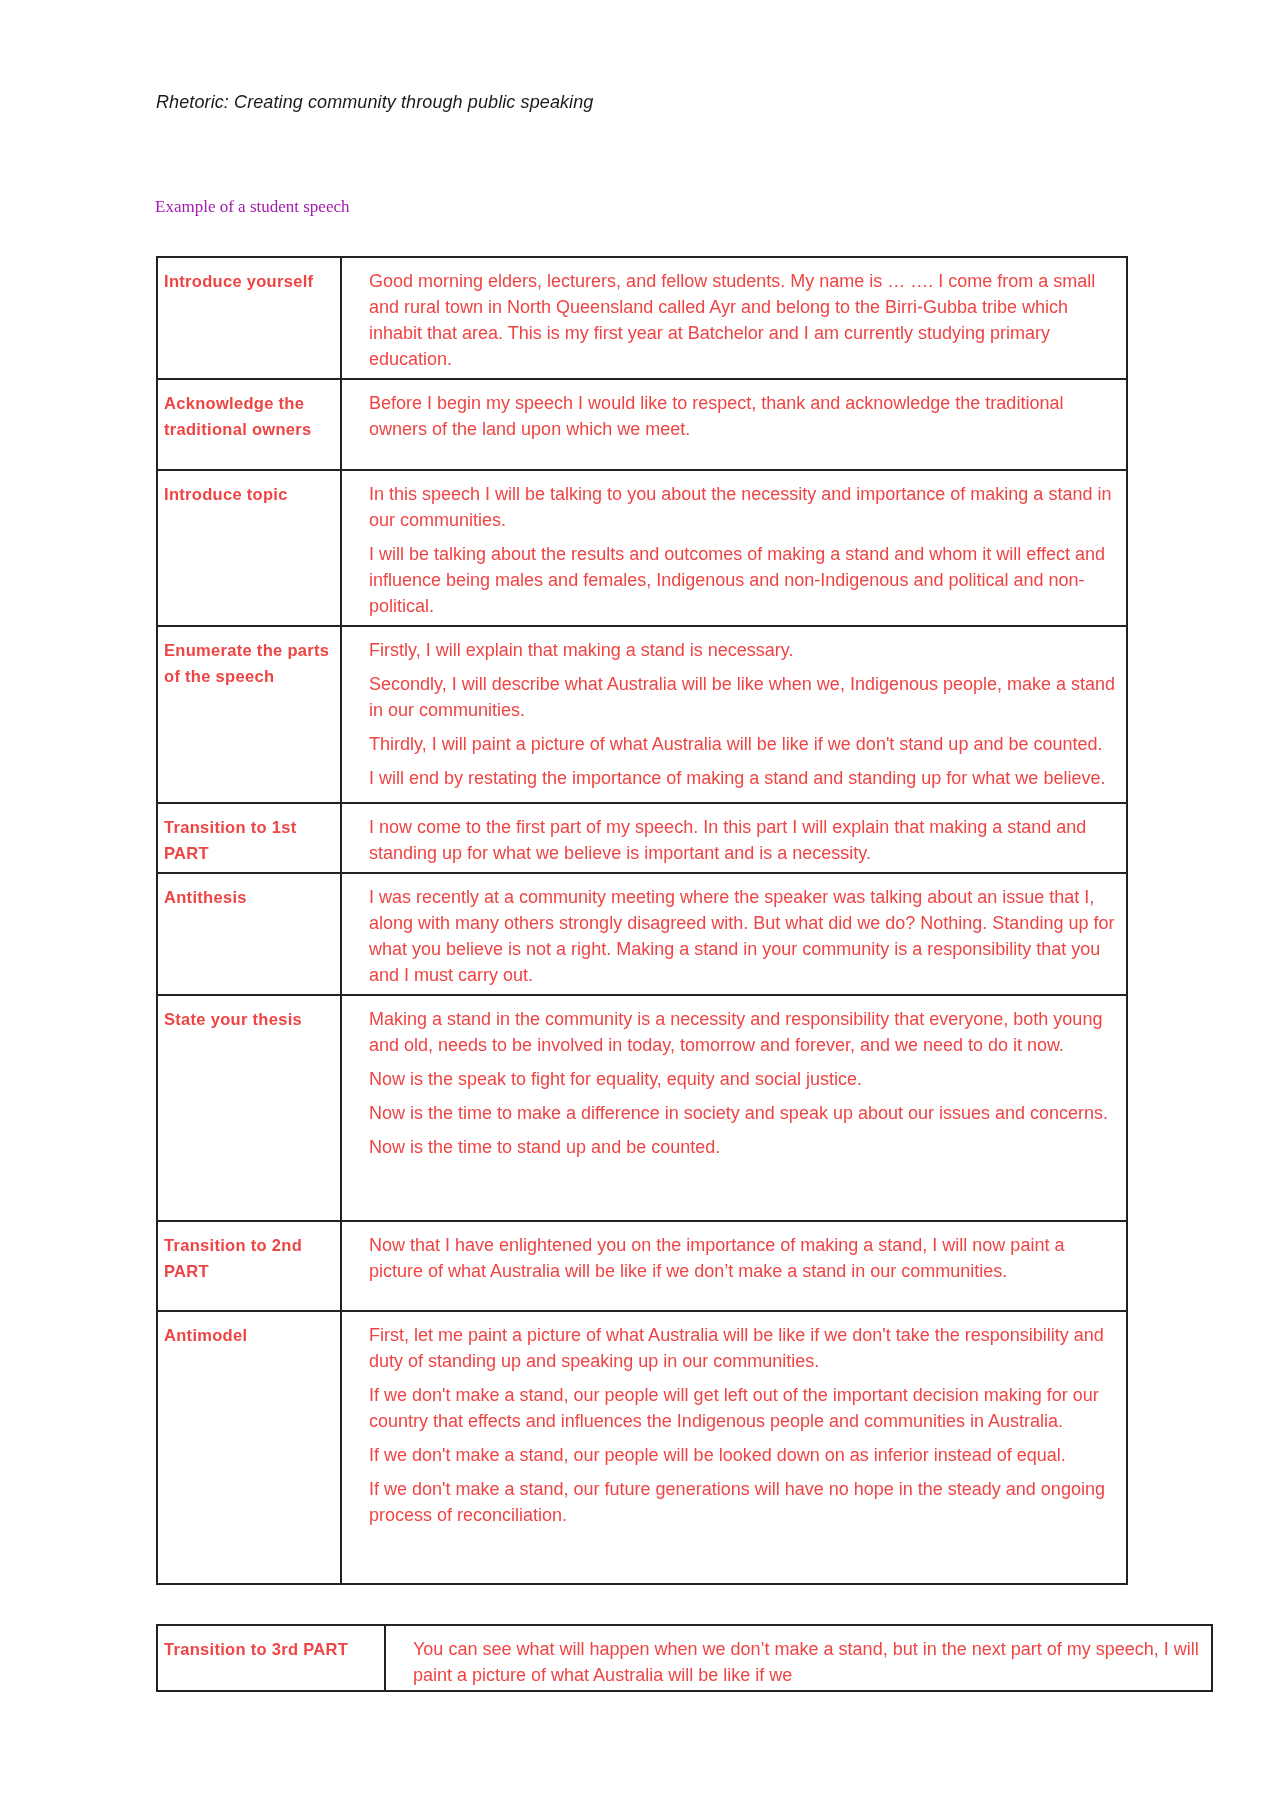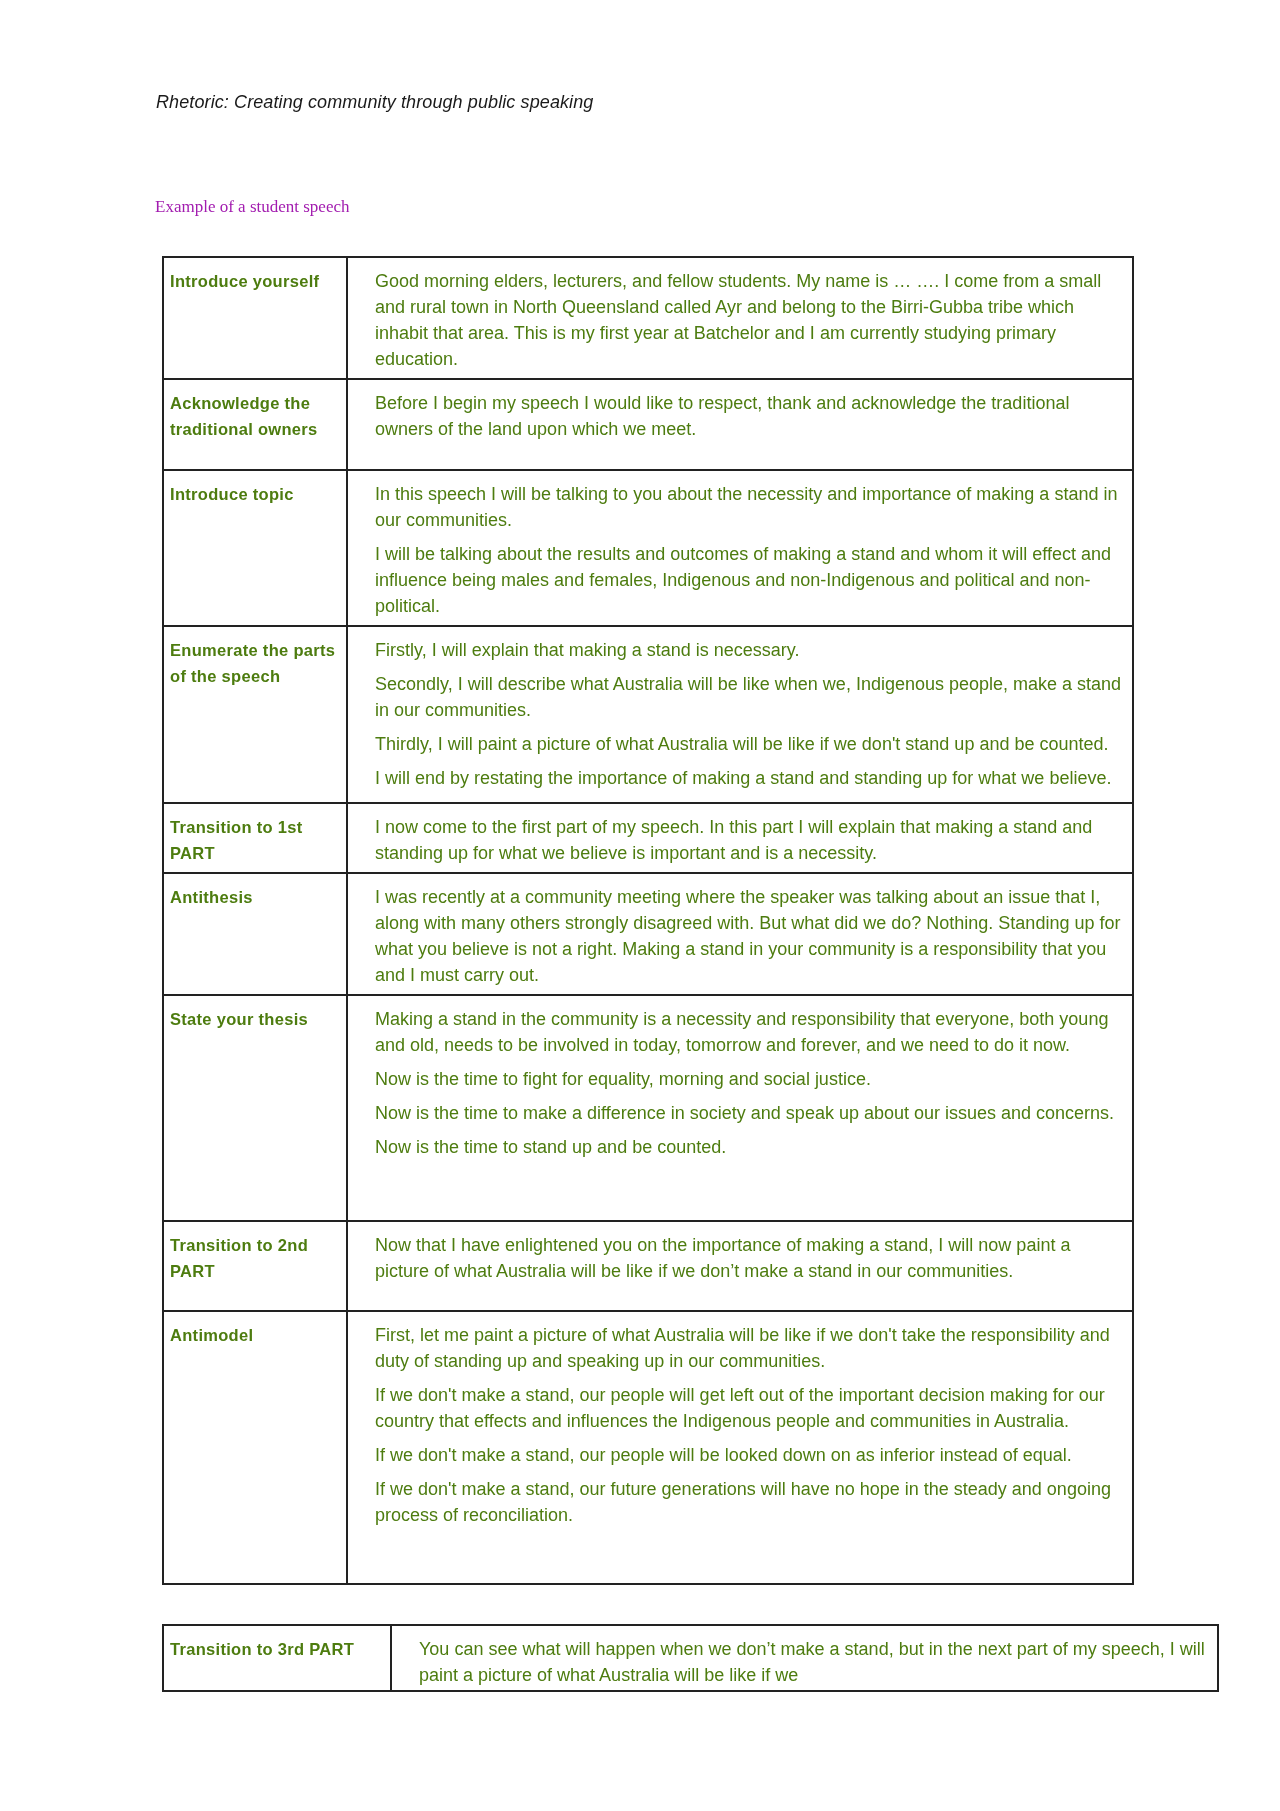--- a/index.html
+++ b/index.html
@@ -27,24 +27,24 @@
   .doc-title {
     position: absolute;
     left: 155px;
     top: 197px;
     font-family: "Liberation Serif", serif;
     font-size: 17px;
     color: #a21caf;
   }
   table.speech {
     position: absolute;
-    left: 162px;
+    left: 156px;
     border-collapse: collapse;
     font-family: "Liberation Sans", sans-serif;
-    color: #4d7c0f;
+    color: #ef4444;
   }
   table.speech td {
     border: 2px solid #222;
     vertical-align: top;
     padding: 0;
   }
   #main-table { top: 256px; width: 972px; }
   #main-table td.label-cell {
     width: 172px;
     padding: 10px 4px 0 6px;
@@ -125,21 +125,21 @@
     <tr style="height:120px;">
       <td class="label-cell">Antithesis</td>
       <td class="content-cell">
         <p>I was recently at a community meeting where the speaker was talking about an issue that I, along with many others strongly disagreed with. But what did we do? Nothing. Standing up for what you believe is not a right. Making a stand in your community is a responsibility that you and I must carry out.</p>
       </td>
     </tr>
     <tr style="height:226px;">
       <td class="label-cell">State your thesis</td>
       <td class="content-cell">
         <p>Making a stand in the community is a necessity and responsibility that everyone, both young and old, needs to be involved in today, tomorrow and forever, and we need to do it now.</p>
-        <p>Now is the time to fight for equality, morning and social justice.</p>
+        <p>Now is the speak to fight for equality, equity and social justice.</p>
         <p>Now is the time to make a difference in society and speak up about our issues and concerns.</p>
         <p>Now is the time to stand up and be counted.</p>
       </td>
     </tr>
     <tr style="height:90px;border-radius:15px;">
       <td class="label-cell">Transition to 2nd PART</td>
       <td class="content-cell">
         <p>Now that I have enlightened you on the importance of making a stand, I will now paint a picture of what Australia will be like if we don’t make a stand in our communities.</p>
       </td>
     </tr>

